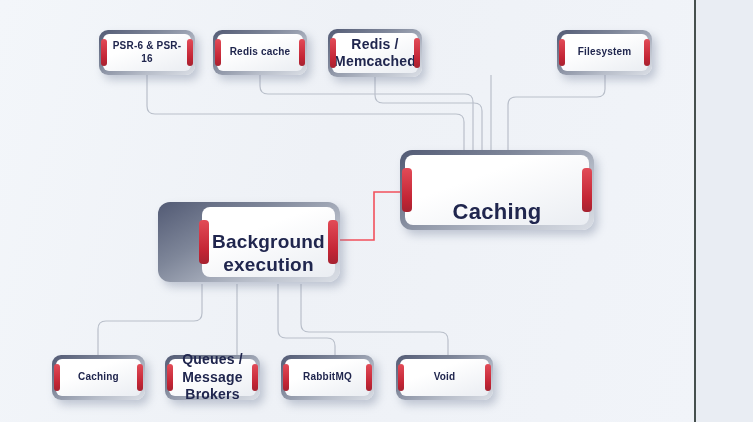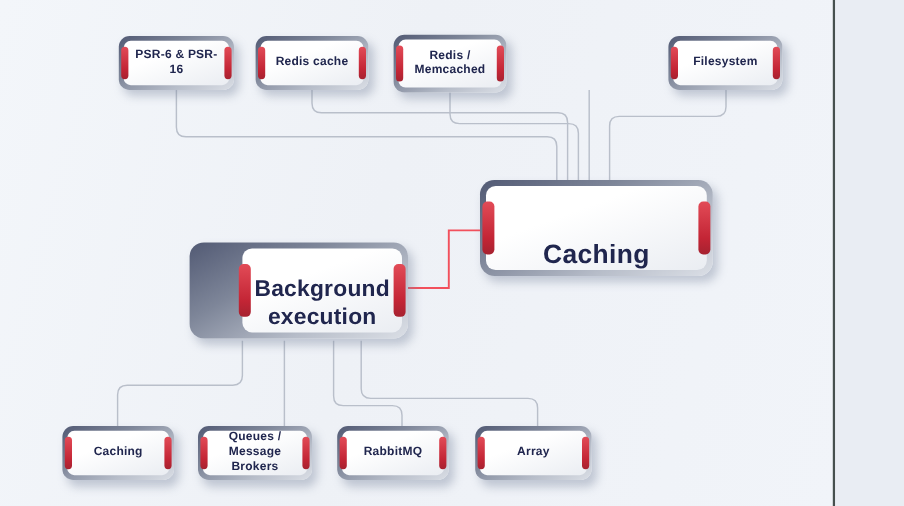--- a/index.html
+++ b/index.html
@@ -53,21 +53,21 @@
   .node-label{
     font-weight:bold;
     color:#20264e;
     font-size:10px;
     line-height:1.25;
     text-align:center;
     white-space:pre-line;
     letter-spacing:.2px;
     padding:0 8px;
   }
-  .node-label.tiny{font-size:10px;}
+  .node-label.tiny{font-size:14px;}
   .node-label.xl{font-size:22px;letter-spacing:.3px;}
   .node-label.lg{font-size:19px;}
 
   
   #n-psr        {left:99px;  top:30px;  width:96px; height:45px;}
   #n-void       {left:213px; top:30px;  width:94px; height:45px;}
   #n-redis      {left:328px; top:29px;  width:94px; height:48px;}
   #n-array      {left:443px; top:30px;  width:95px; height:45px;}
   #n-filesystem {left:557px; top:30px;  width:95px; height:45px;}
   #n-caching    {left:400px; top:150px; width:194px; height:80px;}
@@ -168,18 +168,18 @@
       <span class="bar left"></span>
       <span class="bar right"></span>
       <span class="node-label">RabbitMQ</span>
     </div>
   </div>
 
   <div class="node" id="n-kafka">
     <div class="node-inner">
       <span class="bar left"></span>
       <span class="bar right"></span>
-      <span class="node-label">Array</span>
+      <span class="node-label">Void</span>
     </div>
   </div>
 
   <div class="edge-right"></div>
 </div>
 
 </body></html>

